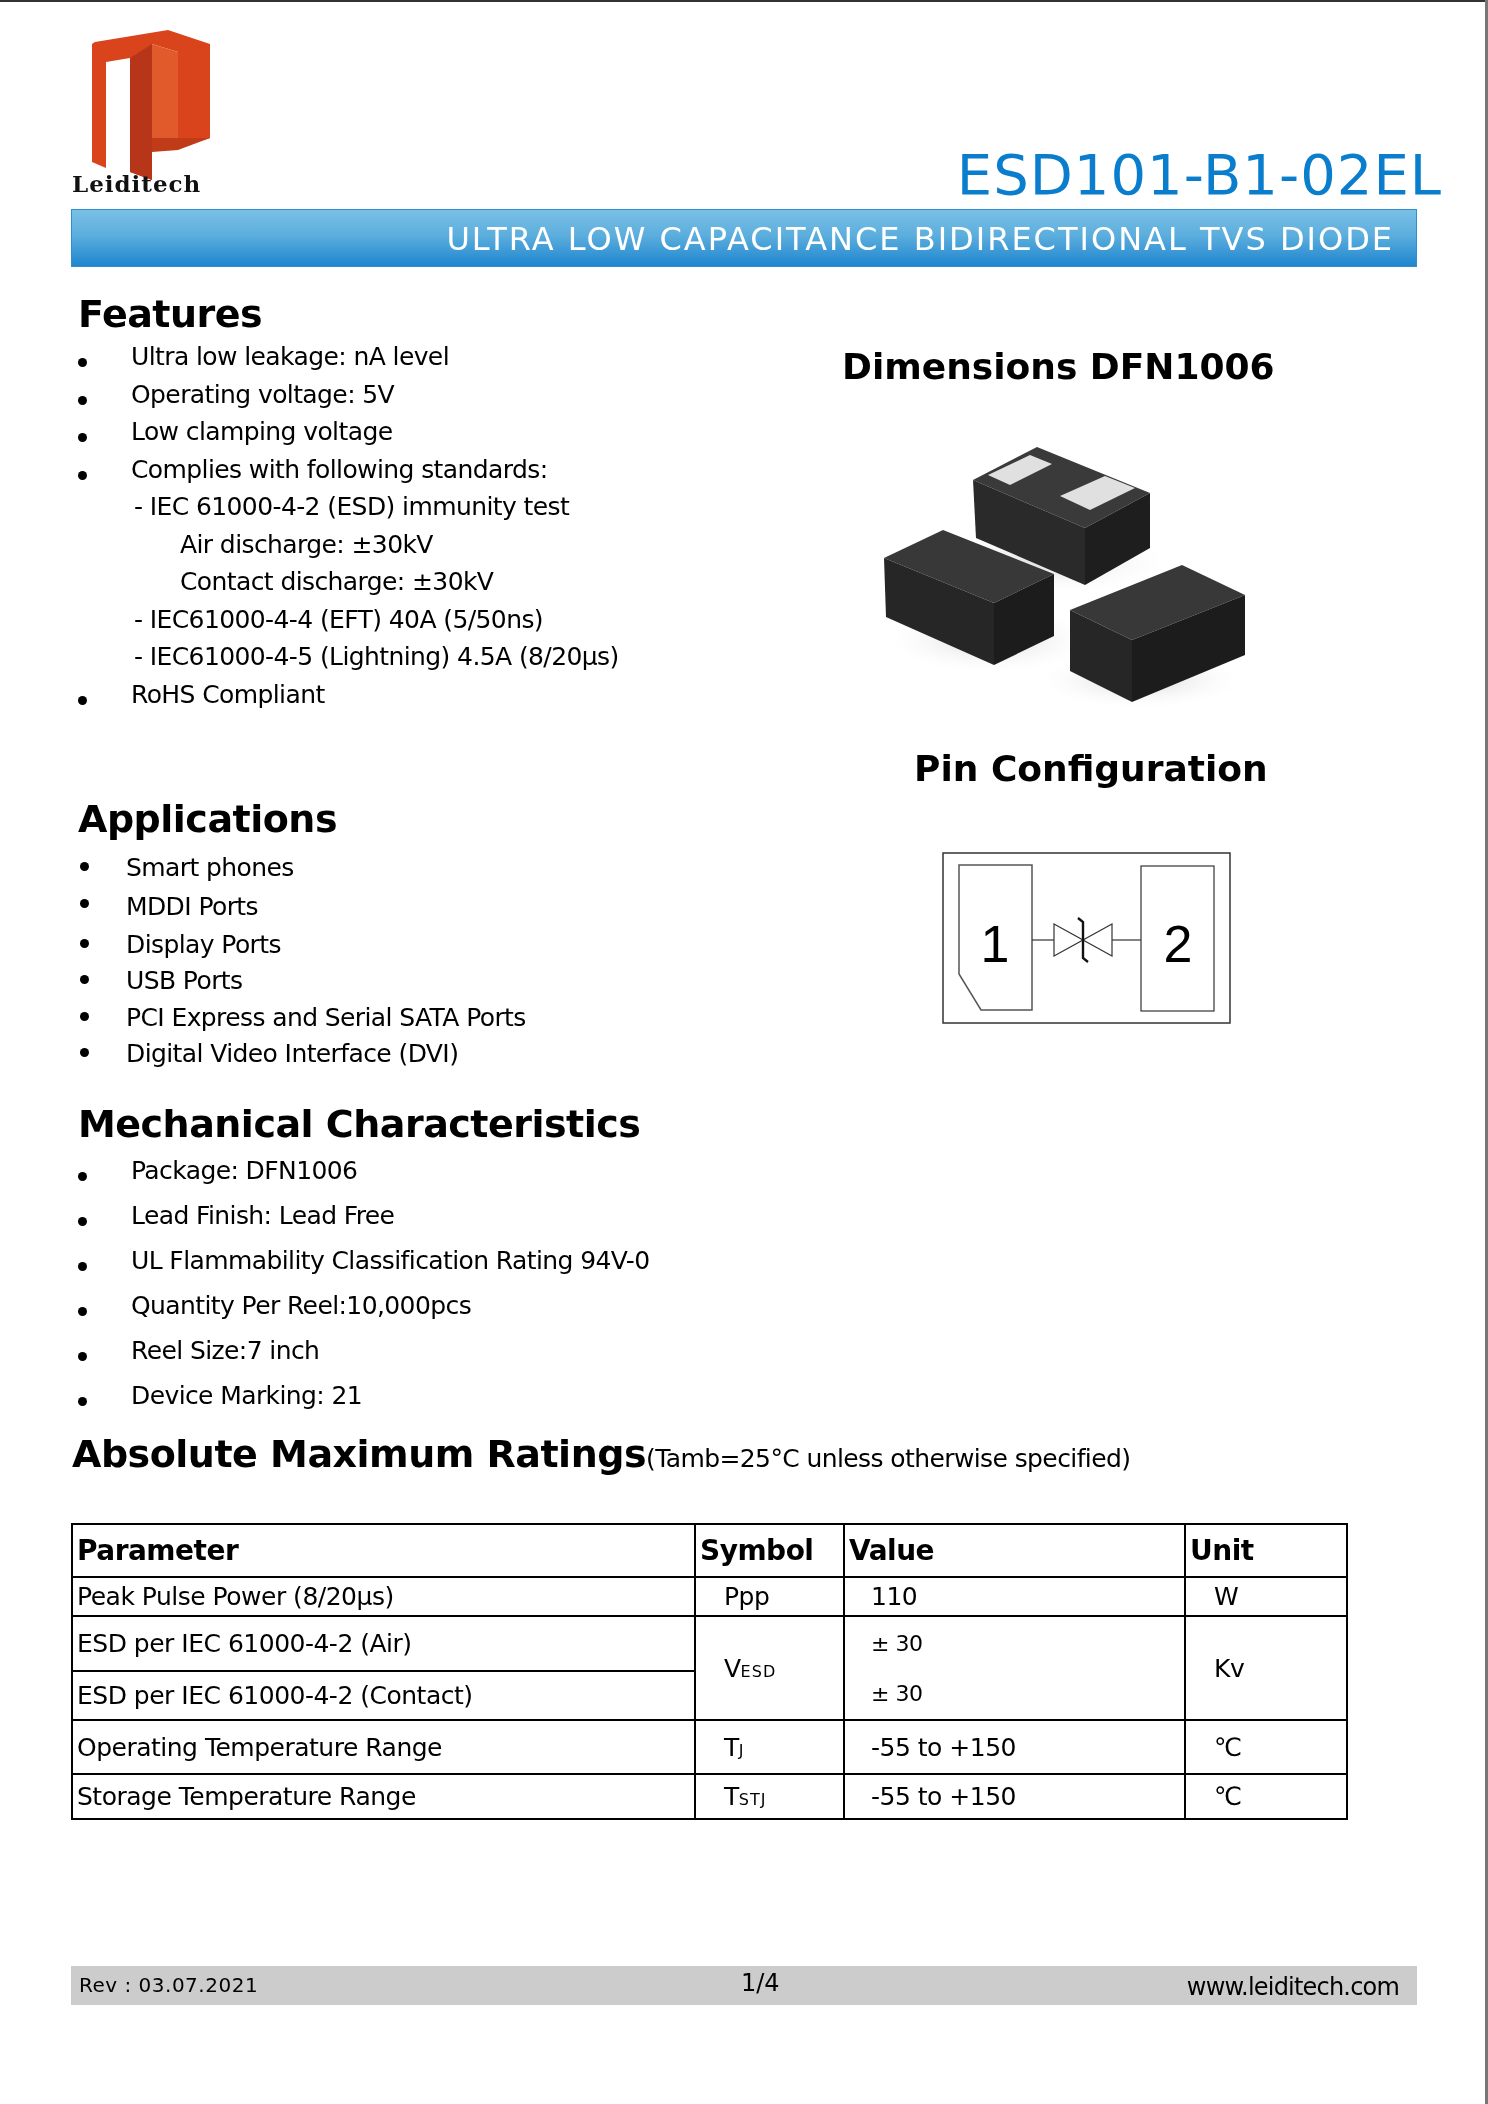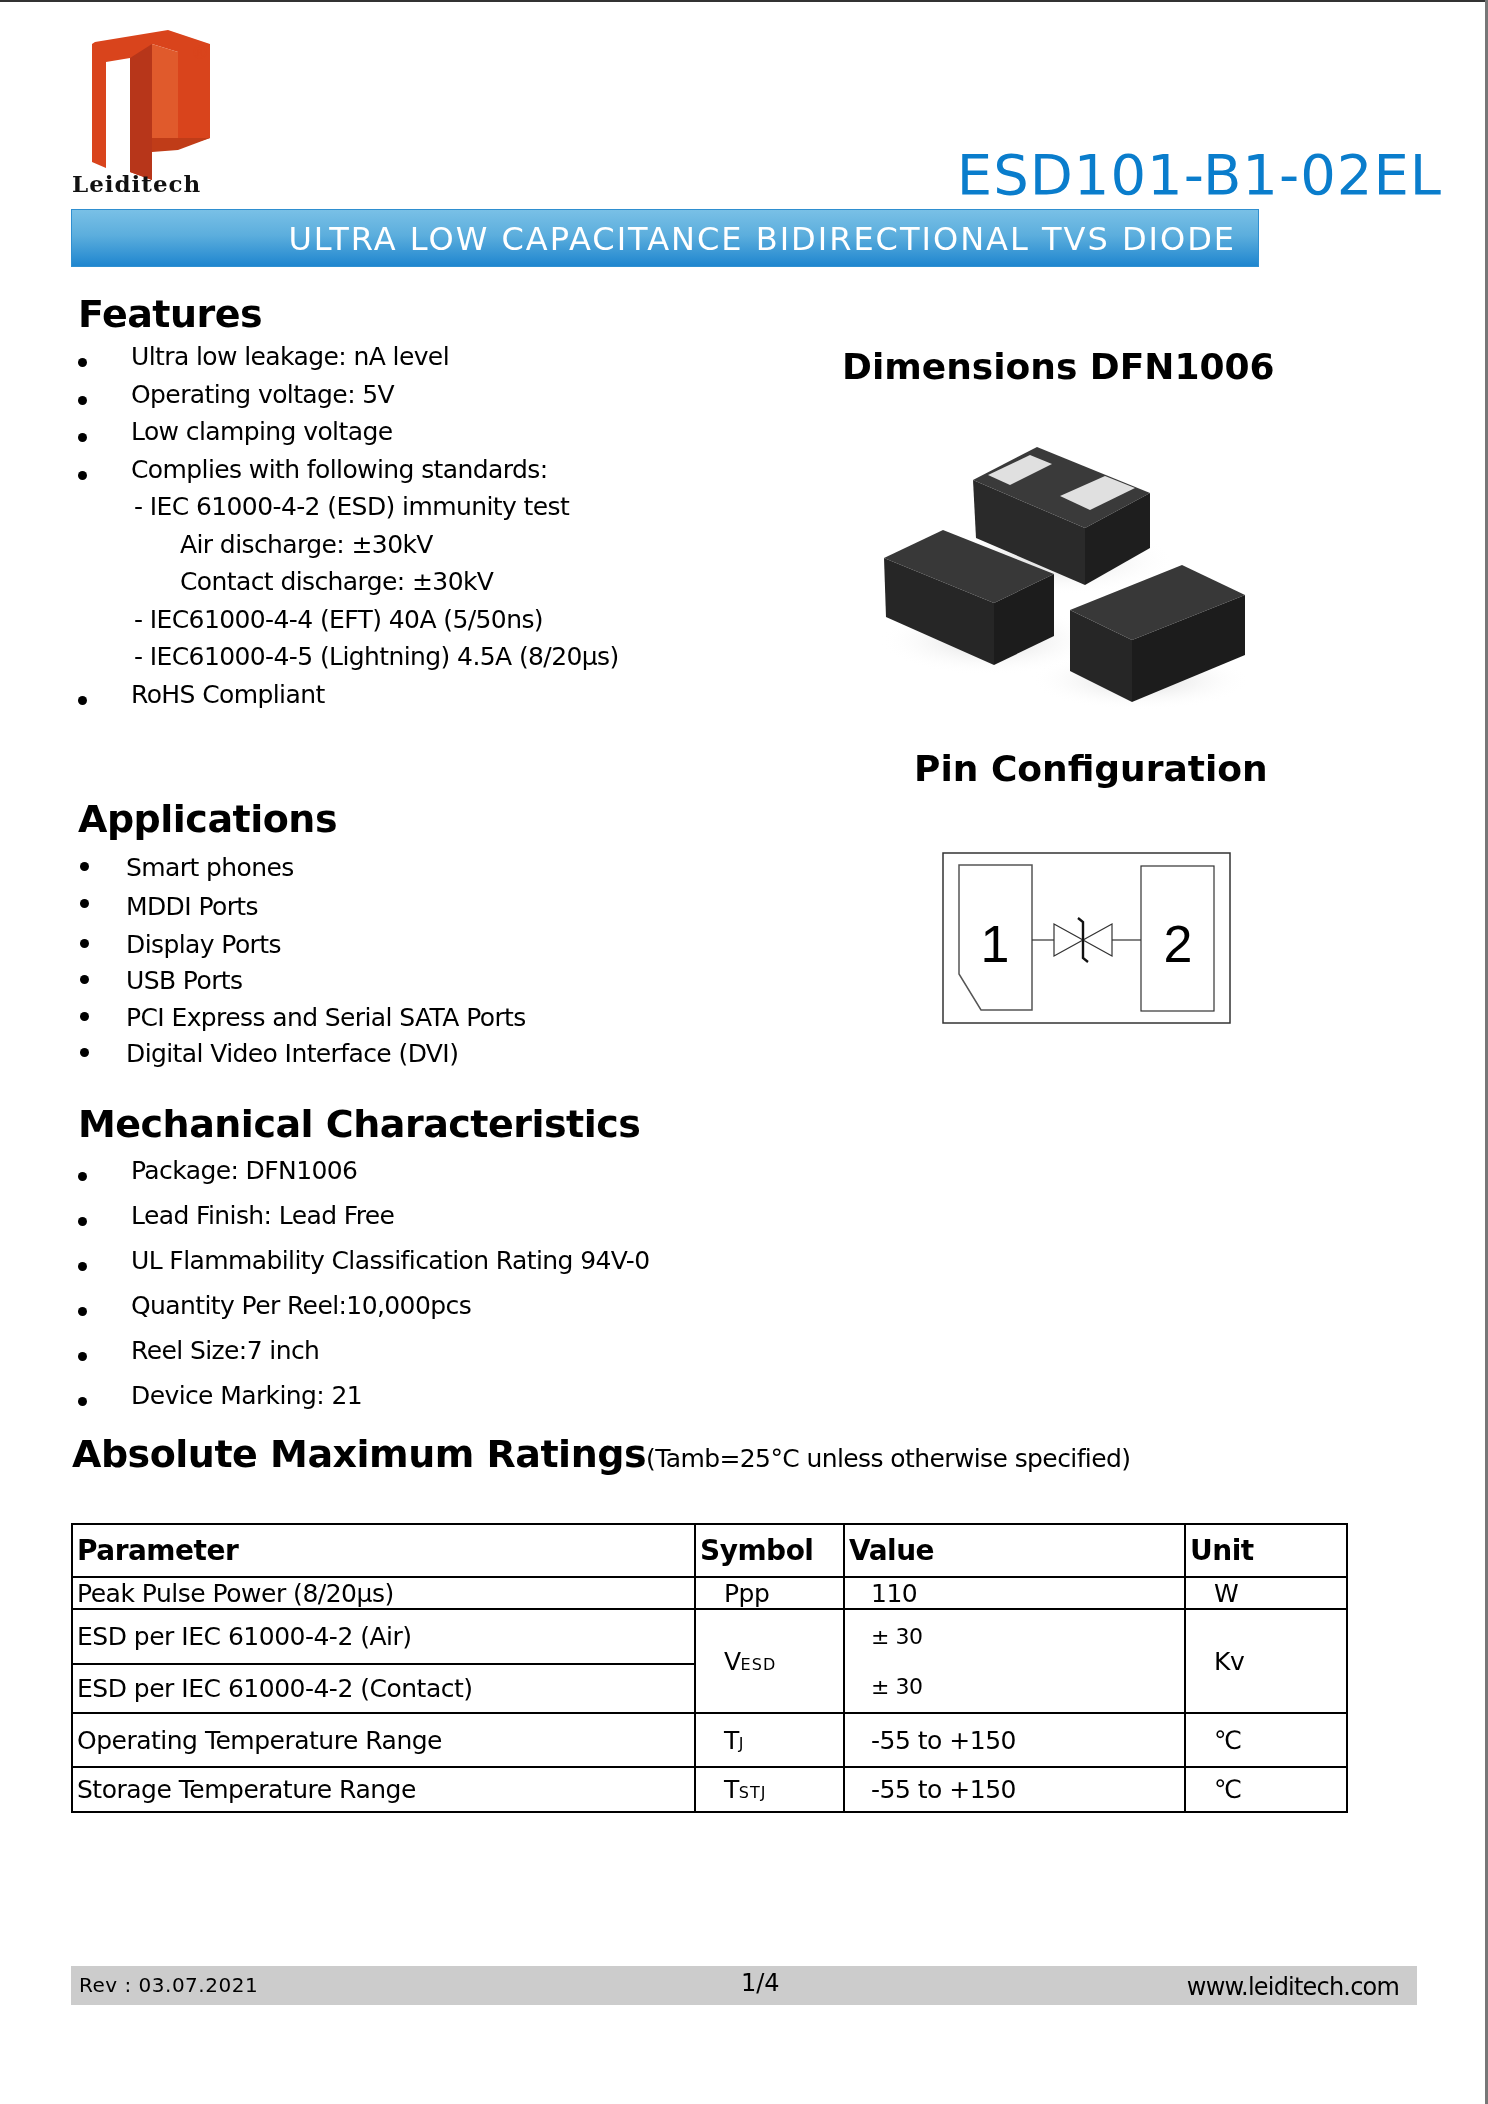--- a/index.html
+++ b/index.html
@@ -9,21 +9,21 @@
     .page-border-right { position: absolute; right: 0; top: 0; width: 3px; height: 2104px; background: #777; }
 
     
     .logo { position: absolute; left: 70px; top: 30px; width: 145px; height: 170px; }
     .logo-name { position: absolute; left: 72px; top: 170px; font-family: "DejaVu Serif", serif;
                  font-weight: bold; font-size: 23px; letter-spacing: 1px; color: #111; }
 
     .part-no { position: absolute; right: 46px; top: 142px; font-family: "DejaVu Sans", sans-serif;
                font-size: 56px; color: #0a7dcc; letter-spacing: 1px; }
 
-    .banner { position: absolute; left: 71px; top: 209px; width: 1188px; height: 58px;
+    .banner { position: absolute; left: 71px; top: 209px; width: 1346px; height: 58px;
               background: linear-gradient(to bottom, #79c0e6 0%, #5caedd 45%, #1f86cf 100%);
               border: 1px solid #2f8fd0; box-sizing: border-box; }
     .banner-text { position: absolute; right: 22px; top: 10px; color: #ffffff; font-size: 32px;
                    letter-spacing: 2px; font-family: "DejaVu Sans", sans-serif; }
 
     h2.sec { position: absolute; margin: 0; font-weight: bold; font-size: 38px;
              font-family: "DejaVu Sans", sans-serif; color: #000; letter-spacing: -0.5px; }
     h2.sec-c { position: absolute; margin: 0; font-weight: bold; font-size: 36px;
                font-family: "DejaVu Sans", sans-serif; }
 
@@ -174,21 +174,21 @@
       <col style="width:341px">
       <col style="width:162px">
   </colgroup>
   <tbody>
       <tr>
     <th>Parameter</th>
     <th>Symbol</th>
     <th>Value</th>
     <th>Unit</th>
   </tr>
-  <tr style="height:32px;">
+  <tr style="height:39px;">
     <td>Peak Pulse Power (8/20μs)</td>
     <td class="c"><span>P</span><span>pp</span></td>
     <td class="v">110</td>
     <td class="u">W</td>
   </tr>
   <tr style="height:55px;">
     <td>ESD per IEC 61000-4-2 (Air)</td>
     <td class="c" rowspan="2"><span>V</span><span class="sub-s">ESD</span></td>
     <td class="v" rowspan="2">
       <div class="esd-vals">

